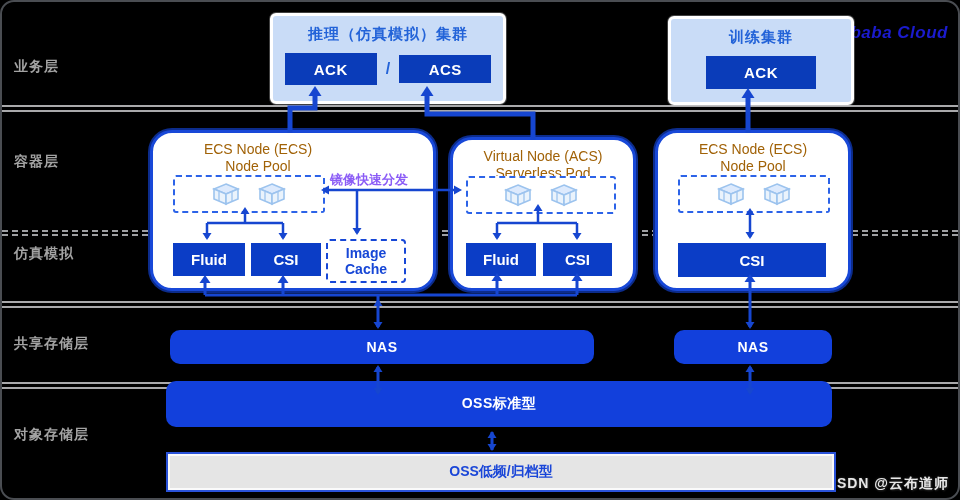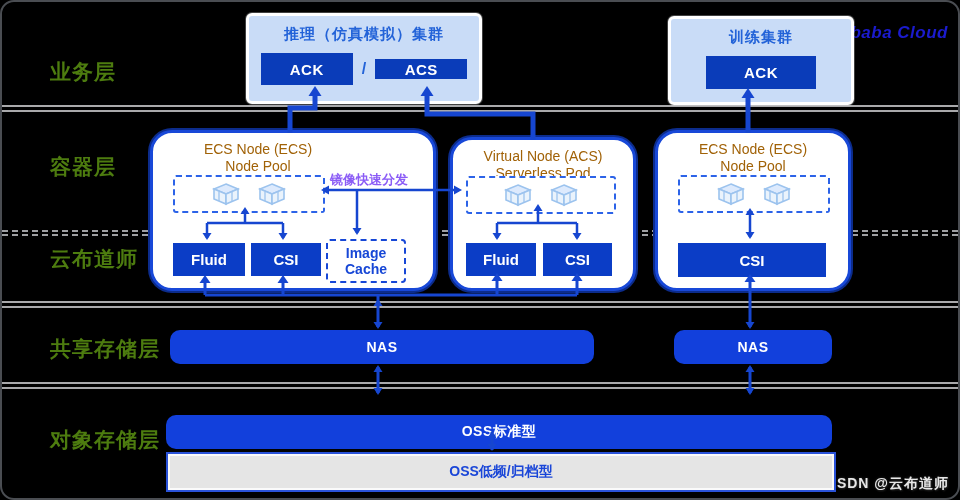--- a/index.html
+++ b/index.html
@@ -6,22 +6,22 @@
   .frame{
     position:relative;width:956px;height:496px;background:#000;
     border:2px solid #4a4d52;border-radius:14px;overflow:hidden;
     font-family:"Liberation Sans","DejaVu Sans",sans-serif;
   }
   
   .sep{position:absolute;left:0;width:100%;height:2px;background:#a9a9ab;}
   .sep.dashed{background:none;border-top:2px dashed #9fa0a3;height:0;}
   
   .layer-label{
-    position:absolute;left:12px;color:#4d7c0f;font-weight:bold;
-    font-size:21px;letter-spacing:1px;white-space:nowrap;margin-left:36px;
+    position:absolute;left:12px;color:#a3a3a3;font-weight:bold;
+    font-size:14px;letter-spacing:1px;white-space:nowrap;
   }
   
   .cluster{
     position:absolute;background:#c9dcf7;border:3px solid #fff;border-radius:6px;
     box-shadow:0 0 0 1px rgba(255,255,255,.25);
   }
   .cluster-title{
     text-align:center;color:#2363d8;font-weight:bold;font-size:15px;
     padding-top:9px;letter-spacing:1px;
   }
@@ -85,33 +85,33 @@
   <div class="sep" style="top:108px"></div>
   <div class="sep dashed" style="top:228px"></div>
   <div class="sep dashed" style="top:232px"></div>
   <div class="sep" style="top:299px"></div>
   <div class="sep" style="top:304px"></div>
   <div class="sep" style="top:380px"></div>
   <div class="sep" style="top:385px"></div>
 
   <div class="layer-label" style="top:56px">业务层</div>
   <div class="layer-label" style="top:151px">容器层</div>
-  <div class="layer-label" style="top:243px">云布道师</div>
+  <div class="layer-label" style="top:243px">仿真模拟</div>
   <div class="layer-label" style="top:424px">对象存储层</div>
   <div class="layer-label" style="top:333px">共享存储层</div>
 
   <div class="logo" style="top:21px;right:10px">Alibaba Cloud</div>
   <div class="watermark">CSDN @云布道师</div>
 
-  <div class="cluster" style="left:244px;top:11px;width:230px;height:85px">
+  <div class="cluster" style="left:268px;top:11px;width:230px;height:85px">
     <div class="cluster-title">推理（仿真模拟）集群</div>
     <div class="cluster-btn-row">
       <div class="blue-btn" style="width:92px;height:32px">ACK</div>
       <span class="slash">/</span>
-      <div class="blue-btn" style="width:92px;height:20px">ACS</div>
+      <div class="blue-btn" style="width:92px;height:28px">ACS</div>
     </div>
   </div>
 
   <div class="cluster" style="left:666px;top:14px;width:180px;height:83px">
     <div class="cluster-title">训练集群</div>
     <div class="cluster-btn-row">
       <div class="blue-btn" style="width:110px;height:33px">ACK</div>
     </div>
   </div>
 
@@ -186,21 +186,21 @@
         <polygon points="27,7 27,17 15,22 15,12" fill="#eaf3fc" stroke="#9cc3ee" stroke-width="1.6"></polygon>
         <line x1="8" y1="9.5" x2="8" y2="19" stroke="#9cc3ee" stroke-width="1.3"></line>
         <line x1="21" y1="9.5" x2="21" y2="19" stroke="#9cc3ee" stroke-width="1.3"></line>
       </svg>
     </div>
     <div class="comp-btn" style="left:20px;top:110px;width:148px;height:34px">CSI</div>
   </div>
 
   <div class="bar" style="left:168px;top:328px;width:424px;height:34px">NAS</div>
   <div class="bar" style="left:672px;top:328px;width:158px;height:34px">NAS</div>
-  <div class="bar" style="left:164px;top:413px;width:666px;height:34px">OSS标准型</div>
+  <div class="bar" style="left:164px;top:379px;width:666px;height:46px">OSS标准型</div>
   <div class="archive-box" style="left:164px;top:450px;width:666px;height:36px">OSS低频/归档型</div>
 
   <svg class="connectors" width="956" height="496" viewBox="0 0 956 496">
 
     <path class="cline" stroke-width="5" d="M313,90 L313,106 L288,106 L288,131"></path>
     <path class="cline" stroke-width="5" d="M425,90 L425,112 L531,112 L531,138"></path>
     <path class="cline" stroke-width="5" d="M746,92 L746,131"></path>
     <polygon class="ah" points="313,84 306.5,94 319.5,94"></polygon>
     <polygon class="ah" points="425,84 418.5,94 431.5,94"></polygon>
     <polygon class="ah" points="746,86 739.5,96 752.5,96"></polygon>

